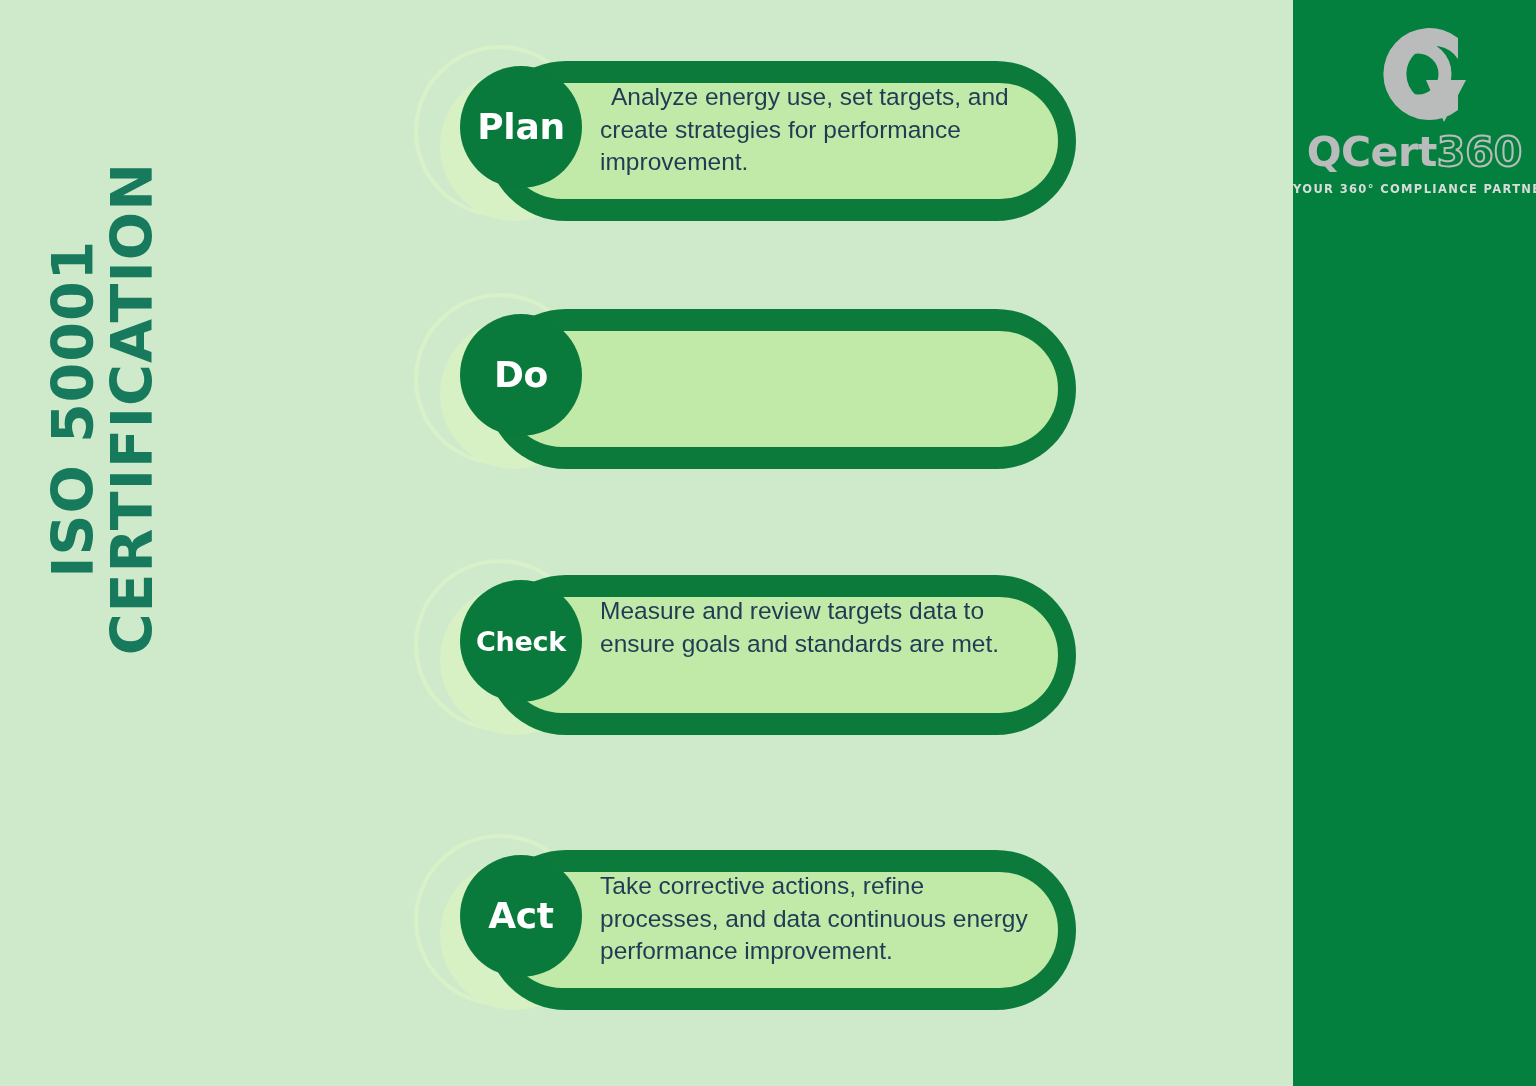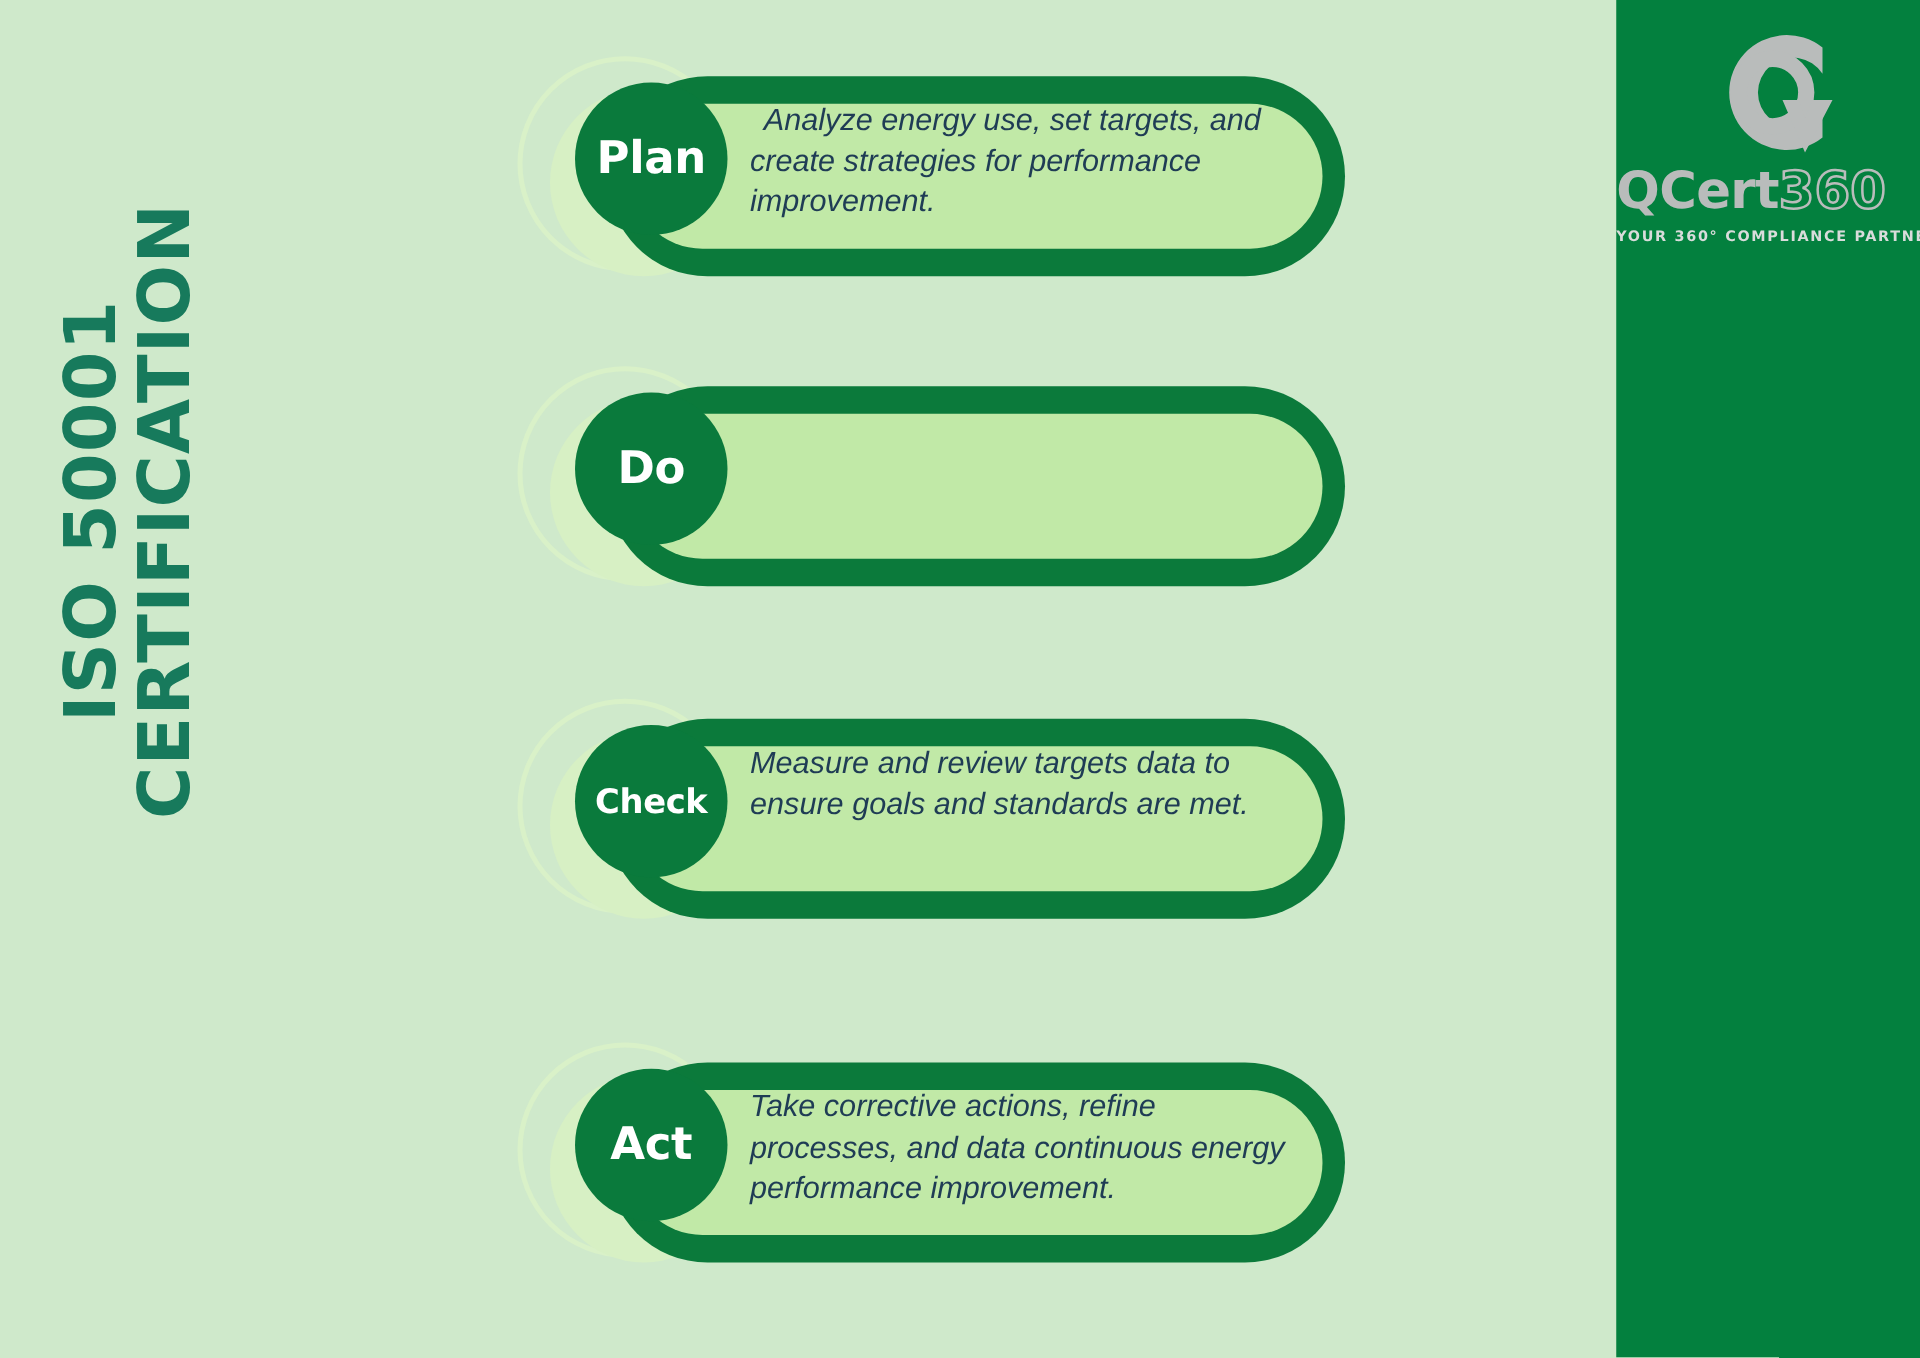--- a/index.html
+++ b/index.html
@@ -29,21 +29,21 @@
     width: 243px;
     height: 1086px;
     background: #03803e;
   }
 
   #logo-block {
     position: absolute;
     top: 18px;
     left: 0;
     width: 243px;
-    text-align: left;
+    text-align: center;
   }
 
   #logo-mark {
     display: block;
     margin: 0 auto;
     width: 150px;
     height: 112px;
   }
 
   #logo-wordmark {
@@ -173,21 +173,20 @@
   .desc {
     position: absolute;
     left: 188px;
     top: 46px;
     width: 432px;
     z-index: 4;
     font-family: "Liberation Sans", sans-serif;
     font-size: 24.5px;
     line-height: 1.33;
     color: #1f3c55;
-    font-style: italic;
   }
   .desc.indent { text-indent: 11px; }
 </style>
 </head>
 <body>
 
 <div id="stage">
 
   <div id="page-title">ISO 50001
 CERTIFICATION</div>

